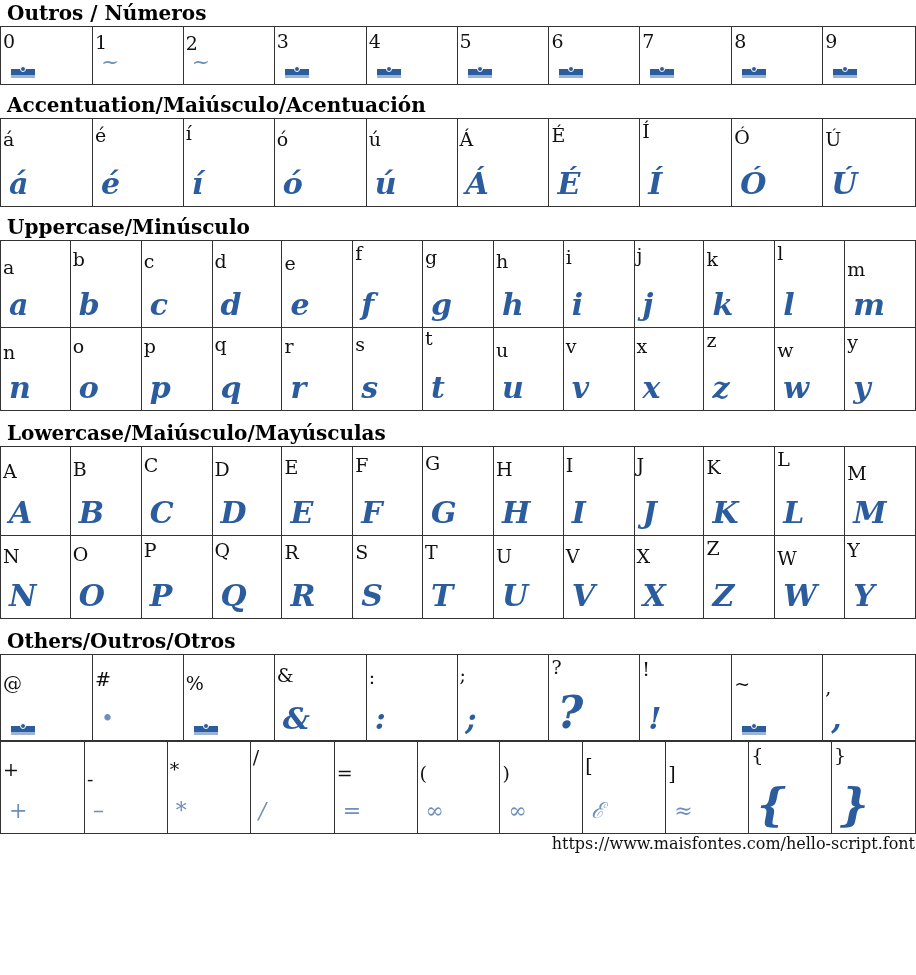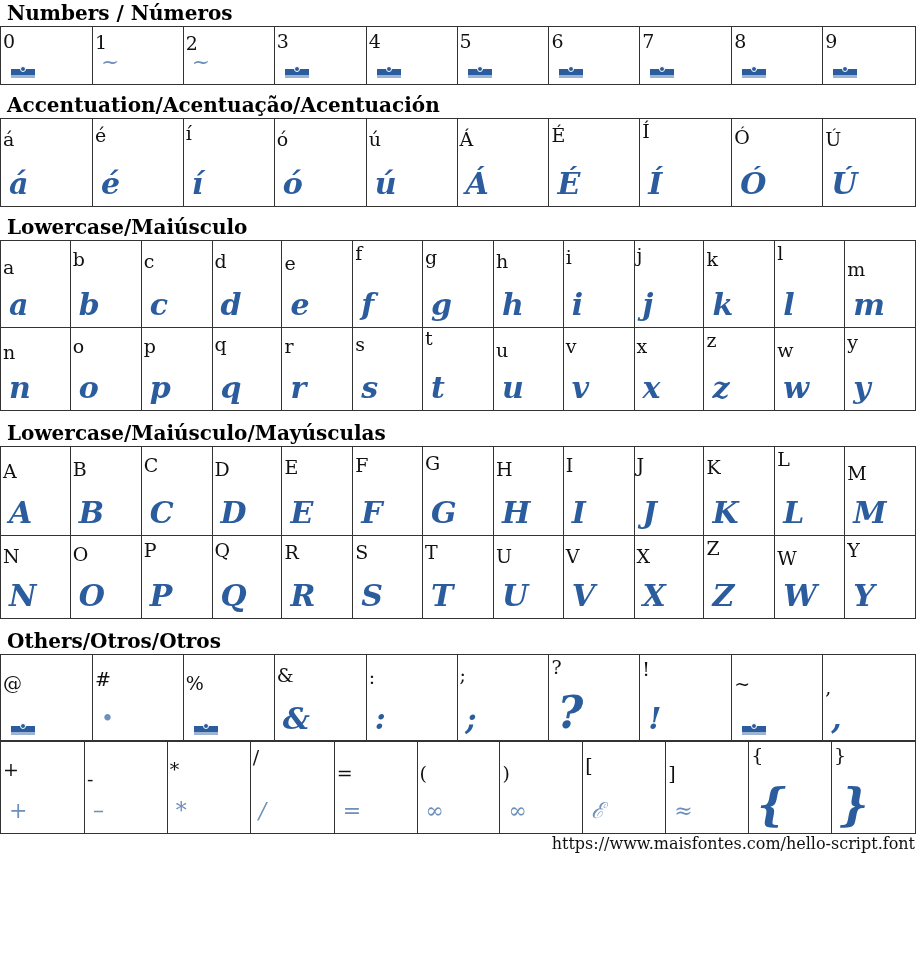--- a/index.html
+++ b/index.html
@@ -16,21 +16,21 @@
   .glyph.big { font-size:44px; line-height:44px; }
   .placeholder { position:absolute; left:10px; bottom:6px; width:24px; height:12px; }
   .placeholder .top { position:absolute; left:0; top:3px; width:24px; height:6px; background:#2b5d9e; }
   .placeholder .dot { position:absolute; left:9px; top:0; width:6px; height:6px; border-radius:50%; background:#2b5d9e; border:1px solid #fff; box-sizing:border-box; }
   .placeholder .bot { position:absolute; left:0; top:9px; width:24px; height:3px; background:#9db3d3; }
   .footer { position:absolute; right:1px; top:834px; font-family:"DejaVu Serif", serif; font-size:16px; line-height:20px; color:#111; }
 </style>
 </head>
 <body>
 
-<div class="section-title" style="top:1px;">Numbers / Números</div>
+<div class="section-title" style="top:1px;">Outros / Números</div>
 <div class="grid" id="g-numbers" style="top:26px;width:916px;">
     <div class="cell" style="width: 92px; height: 58px;">
       <div class="lbl" style="top: 4px;">0</div>
       <div class="placeholder">
         <div class="top"></div>
         <div class="dot"></div>
         <div class="bot"></div>
       </div>
     </div>
     <div class="cell" style="width: 91px; height: 58px;">
@@ -92,21 +92,21 @@
     <div class="cell" style="width: 93px; height: 58px;">
       <div class="lbl" style="top: 4px;">9</div>
       <div class="placeholder">
         <div class="top"></div>
         <div class="dot"></div>
         <div class="bot"></div>
       </div>
     </div>
   </div>
 
-<div class="section-title" style="top:93px;">Accentuation/Acentuação/Acentuación</div>
+<div class="section-title" style="top:93px;">Accentuation/Maiúsculo/Acentuación</div>
 <div class="grid" id="g-accents" style="top:118px;width:916px;">
     <div class="cell" style="width: 92px; height: 88px;">
       <div class="lbl" style="top: 10px;">á</div>
       <div class="glyph">á</div>
     </div>
     <div class="cell" style="width: 91px; height: 88px;">
       <div class="lbl" style="top: 6px;">é</div>
       <div class="glyph">é</div>
     </div>
     <div class="cell" style="width: 91px; height: 88px;">
@@ -136,21 +136,21 @@
     <div class="cell" style="width: 91px; height: 88px;">
       <div class="lbl" style="top: 8px;">Ó</div>
       <div class="glyph">Ó</div>
     </div>
     <div class="cell" style="width: 93px; height: 88px;">
       <div class="lbl" style="top: 10px;">Ú</div>
       <div class="glyph">Ú</div>
     </div>
   </div>
 
-<div class="section-title" style="top:215px;">Lowercase/Maiúsculo</div>
+<div class="section-title" style="top:215px;">Uppercase/Minúsculo</div>
 <div class="grid" id="g-lower1" style="top:240px;width:916px;">
     <div class="cell" style="width: 70px; height: 87px;">
       <div class="lbl" style="top: 16px;">a</div>
       <div class="glyph">a</div>
     </div>
     <div class="cell" style="width: 71px; height: 87px;">
       <div class="lbl" style="top: 8px;">b</div>
       <div class="glyph">b</div>
     </div>
     <div class="cell" style="width: 71px; height: 87px;">
@@ -356,21 +356,21 @@
     <div class="cell" style="width: 70px; height: 85px;">
       <div class="lbl" style="top: 14px;">W</div>
       <div class="glyph">W</div>
     </div>
     <div class="cell" style="width: 71px; height: 85px;">
       <div class="lbl" style="top: 6px;">Y</div>
       <div class="glyph">Y</div>
     </div>
   </div>
 
-<div class="section-title" style="top:629px;">Others/Otros/Otros</div>
+<div class="section-title" style="top:629px;">Others/Outros/Otros</div>
 <div class="grid" id="g-others1" style="top:654px;width:916px;">
     <div class="cell" style="width: 92px; height: 87px;">
       <div class="lbl" style="top: 18px;">@</div>
       <div class="placeholder">
         <div class="top"></div>
         <div class="dot"></div>
         <div class="bot"></div>
       </div>
     </div>
     <div class="cell" style="width: 91px; height: 87px;">

